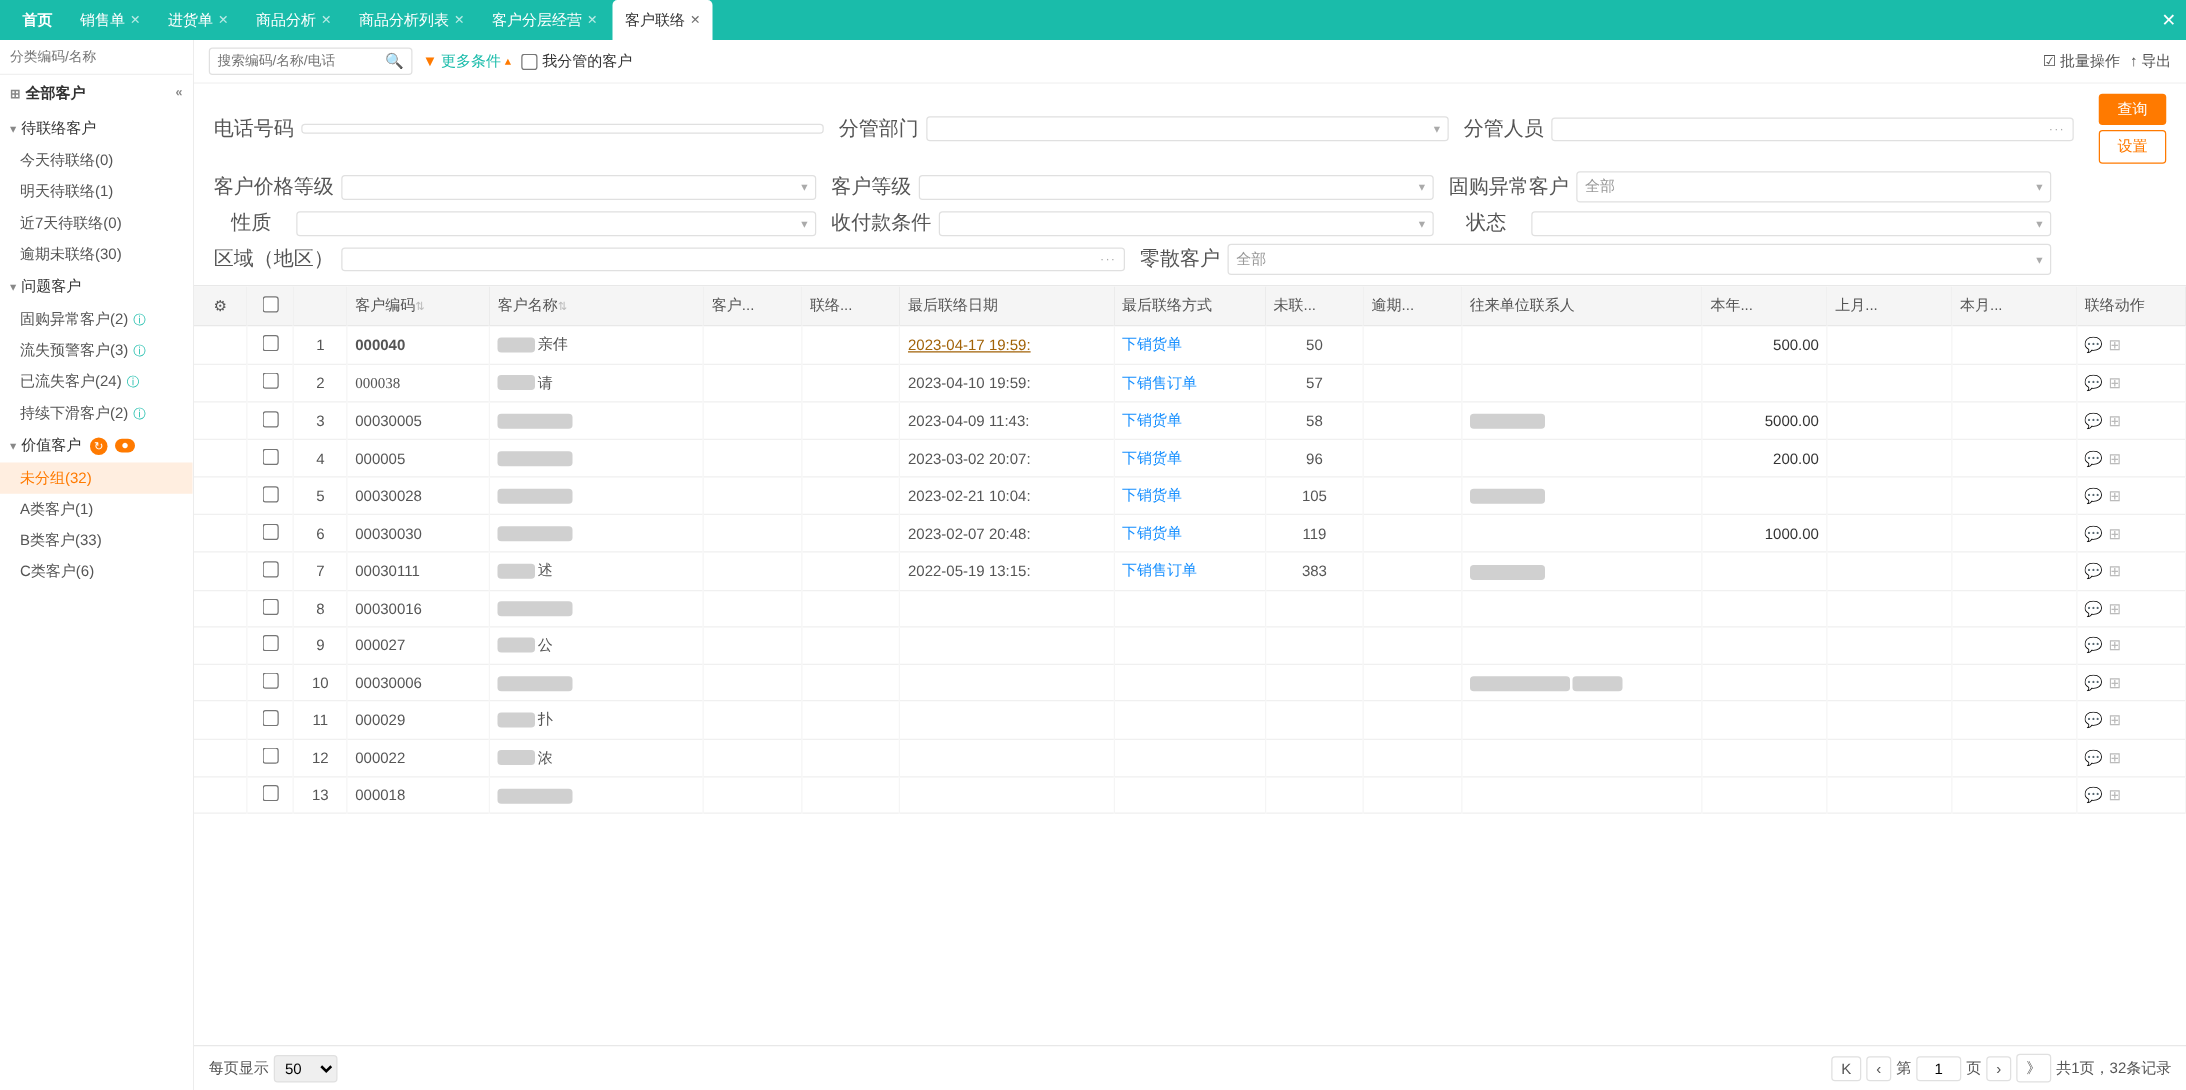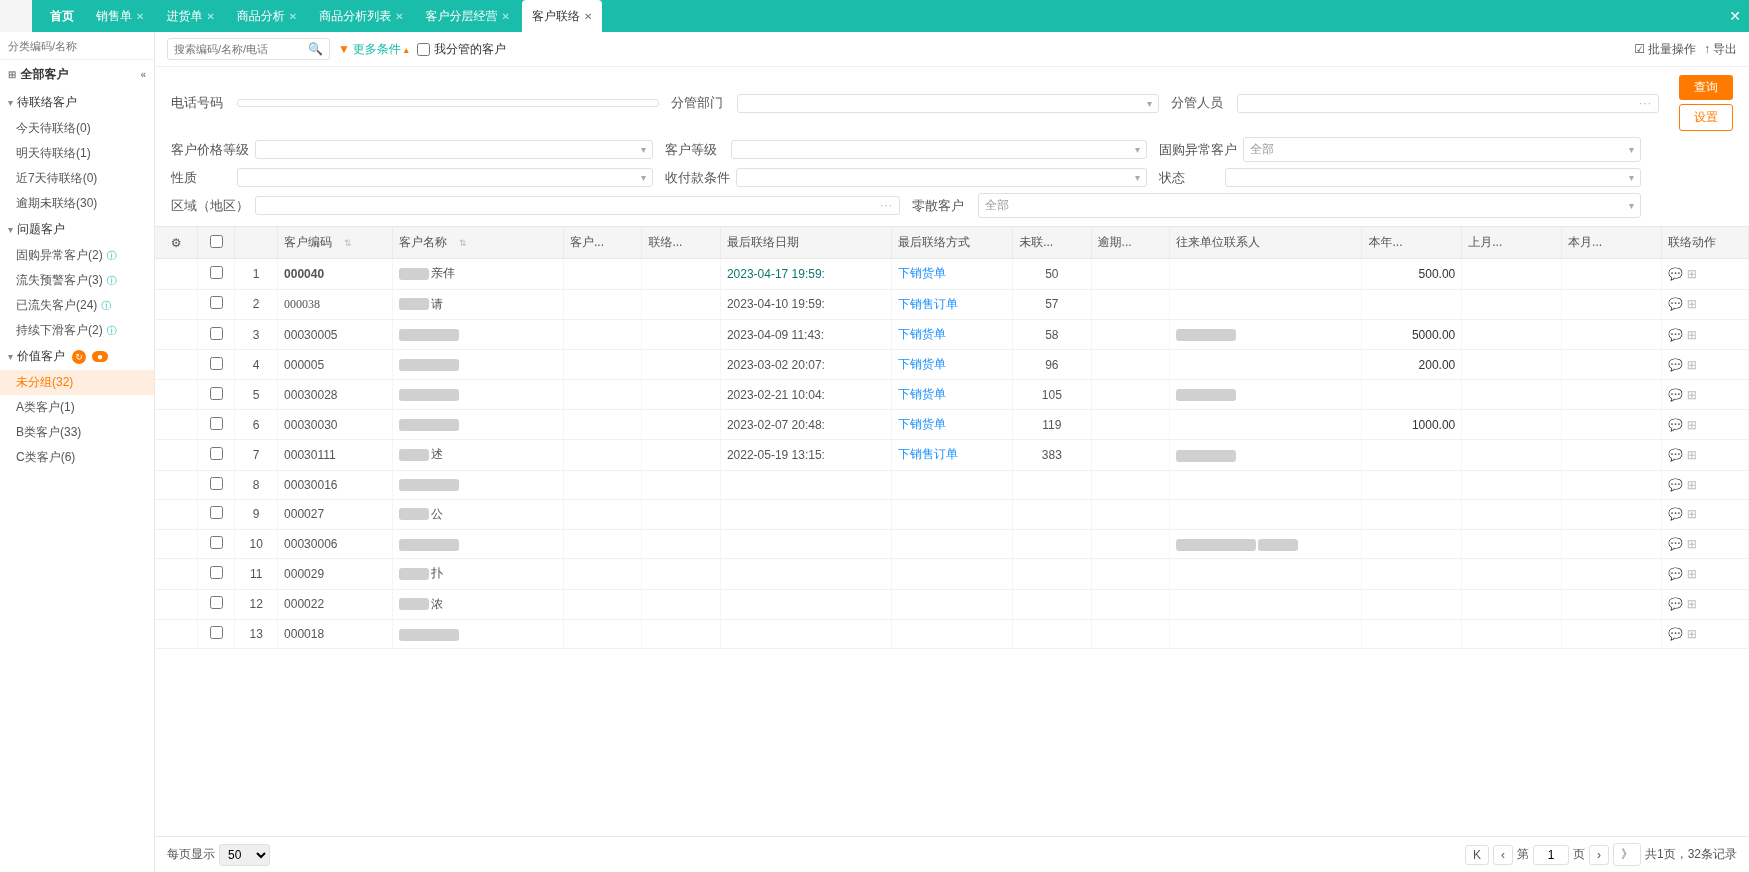--- a/index.html
+++ b/index.html
@@ -7,21 +7,20 @@
 
     
     .top-nav {
       display: flex;
       align-items: center;
       background: #1abcaa;
       height: 32px;
       padding: 0 8px;
       color: white;
       gap: 2px;
-      margin-left: 32px;
     }
     .nav-tab {
       display: flex;
       align-items: center;
       padding: 0 10px;
       height: 32px;
       cursor: pointer;
       font-size: 12px;
       color: white;
       gap: 4px;
@@ -197,23 +196,23 @@
     .adv-filter-row:last-child { margin-bottom: 0; }
     .filter-field {
       display: flex;
       align-items: center;
       flex: 1;
       gap: 6px;
     }
     .filter-field label {
       color: #555;
       white-space: nowrap;
-      font-size: 13px;
+      font-size: 16px;
       min-width: 60px;
-      text-align: left;
+      text-align: center;
     }
     .filter-input {
       flex: 1;
       border: 1px solid #e0e0e0;
       border-radius: 3px;
       padding: 3px 6px;
       font-size: 11px;
       outline: none;
       display: flex;
       align-items: center;
@@ -343,21 +342,21 @@
       width: 36px;
       text-align: center;
       padding: 2px;
       font-size: 12px;
     }
     .total-info { color: #555; }
 
     .th-with-sort {
       display: flex;
       align-items: center;
-      gap: 12px;
+      gap: 0;
     }
     .sort-icon { color: #bbb; font-size: 9px; }
   </style>
 </head>
 <body>
 
 <div class="top-nav">
   <div class="nav-tab home">
     <span>首页</span>
   </div>
@@ -652,21 +651,21 @@
     <td class="center" style="color:#555;">1</td>
     <td style="color:#555;font-weight:bold;">000040</td>
     <td>
       <span style="display:inline-flex;align-items:center;gap:2px;">
                   <span class="blurred-text blurred-sm" style="width:30px;"></span>
                   <span style="color:#555;">亲仹</span>
                 </span>
     </td>
     <td></td>
     <td></td>
-    <td style="color:#0f766e;">2023-04-17 19:59:</td>
+    <td style="color:#a16207;text-decoration:underline;">2023-04-17 19:59:</td>
     <td><a class="link-text">下销货单</a></td>
     <td class="center" style="color:#555;">50</td>
     <td class="center"></td>
     <td></td>
     <td class="number">500.00</td>
     <td class="number"></td>
     <td class="number"></td>
     <td>
       <div class="action-icons">
         <span class="action-icon" title="联络">💬</span>

